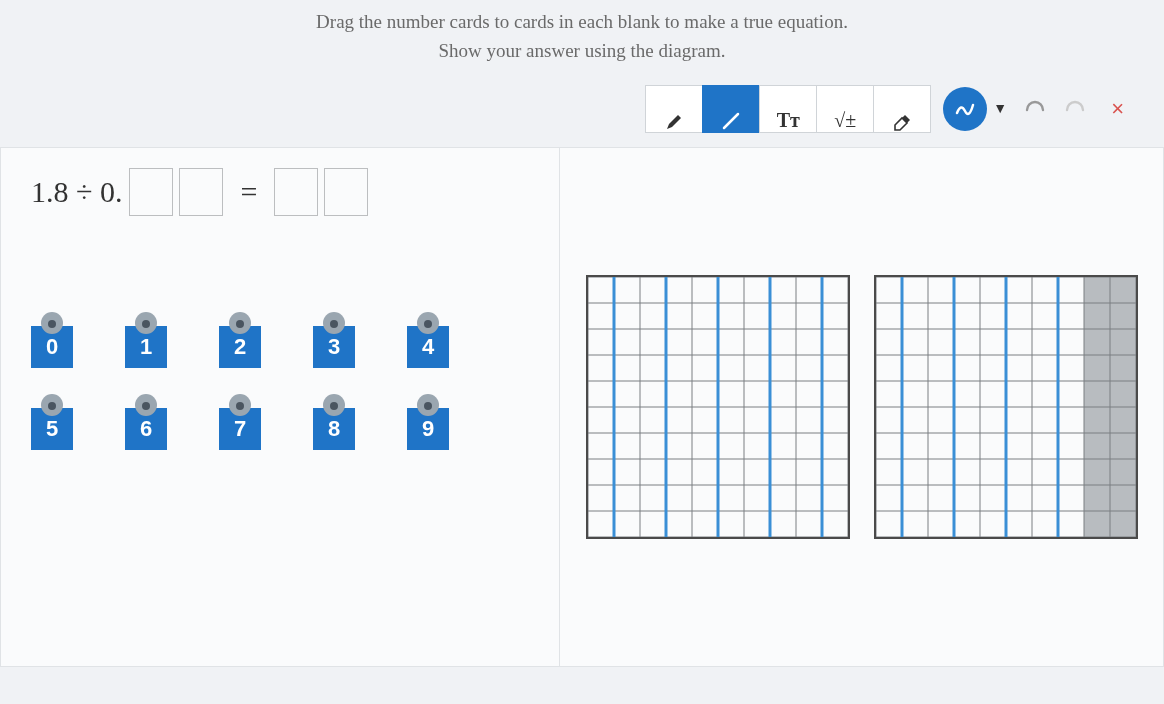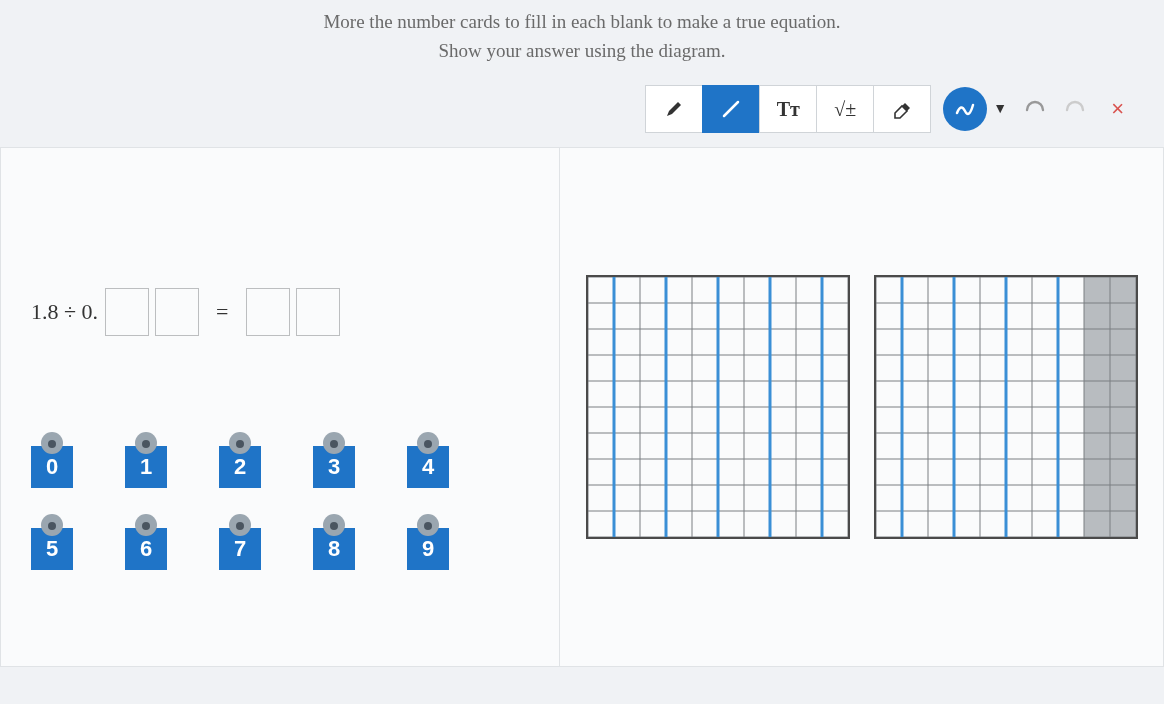--- a/index.html
+++ b/index.html
@@ -36,21 +36,21 @@
     display: flex;
     align-items: center;
     gap: 0;
   }
   .tool-btn {
     width: 58px;
     height: 48px;
     border: 1px solid #d0d4d8;
     background: #fff;
     display: flex;
-    align-items: center;
+    align-items: flex-end;
     justify-content: center;
     cursor: pointer;
     font-size: 20px;
     color: #333;
     margin-left: -1px;
   }
   .tool-btn.active {
     background: #1f74c7;
     color: #fff;
     border-color: #1f74c7;
@@ -95,22 +95,21 @@
   .left-panel {
     width: 560px;
     background: #fafbfc;
     border: 1px solid #e0e3e6;
     padding: 20px 30px;
     position: relative;
   }
   .equation-row {
     display: flex;
     align-items: center;
-    margin-top: 120px;
-    font-size: 22px;
+    font-size: 30px;
     color: #333;
     font-family: 'Times New Roman', serif;
   }
   .eq-text { margin-right: 4px; }
   .blank {
     width: 44px;
     height: 48px;
     border: 1px solid #bcbec0;
     margin: 0 3px;
     background: transparent;
@@ -178,21 +177,21 @@
   .grid-box svg { display: block; }
   .math-sqrt {
     font-family: 'Times New Roman', serif;
     font-size: 20px;
   }
 </style>
 </head>
 <body>
 
 <div class="header-area">
-  <div class="instruction-1">More the number cards to fill in each blank to make a true equation.</div>
+  <div class="instruction-1">Drag the number cards to cards in each blank to make a true equation.</div>
   <div class="instruction-2">Show your answer using the diagram.</div>
 </div>
 
 <div class="toolbar-row">
   <div class="toolbar">
     <div class="tool-btn">
       <svg width="20" height="20" viewBox="0 0 20 20">
           <path d="M3 17 L5 12 L14 3 L17 6 L8 15 Z" fill="#333"></path>
         </svg>
     </div>

